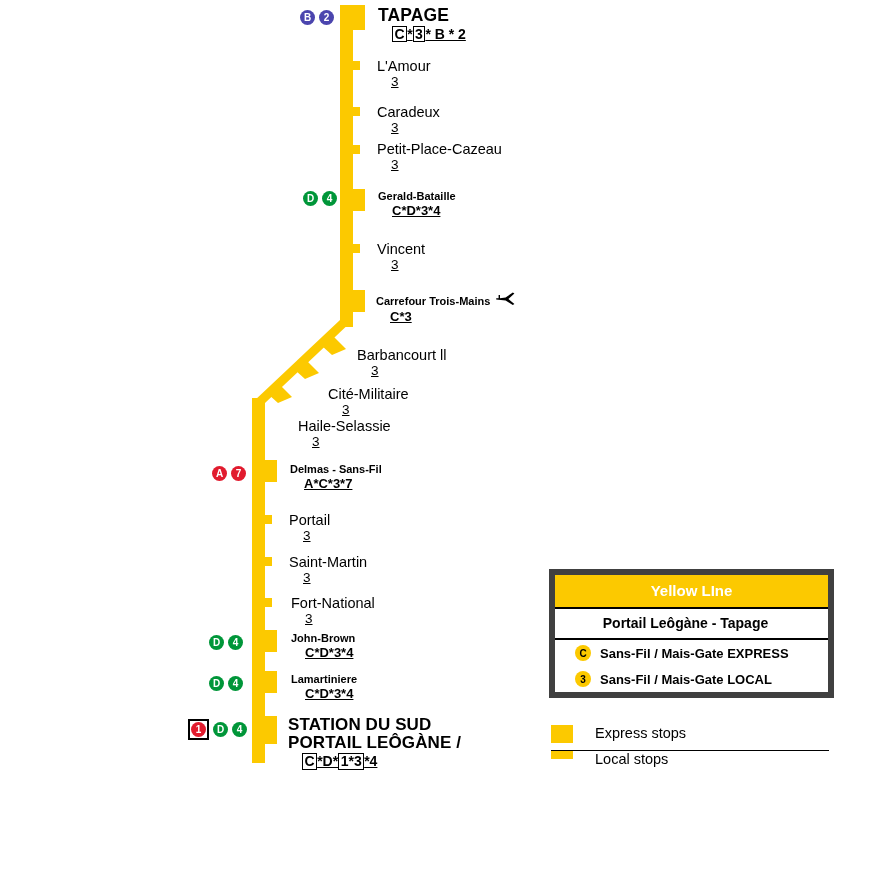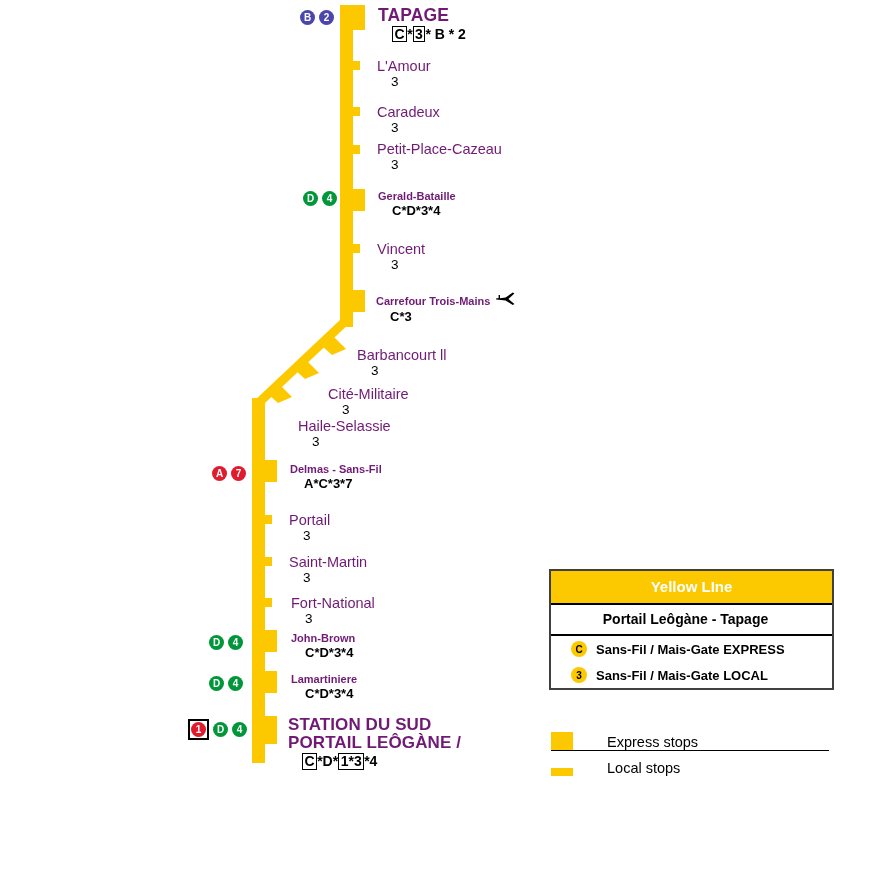--- a/index.html
+++ b/index.html
@@ -30,21 +30,21 @@
     pointer-events: none;
   }
 
   
   .station {
     position: absolute;
     white-space: nowrap;
   }
   .st-name {
     display: block;
-    color: #701a75;
+    color: #000000;
     line-height: 1.06;
   }
   .station.express .st-name {
     font-weight: bold;
     font-size: 11px;
   }
   .station.local .st-name {
     font-weight: normal;
     font-size: 14.5px;
   }
@@ -54,20 +54,21 @@
     letter-spacing: 0.1px;
   }
   .station.terminus.big2 .st-name {
     font-size: 17px;
   }
   .st-services {
     display: block;
     color: #000000;
     line-height: 1.1;
     margin-top: 1px;
+    text-decoration: underline;
   }
   .station.express .st-services {
     font-weight: bold;
     font-size: 13px;
     padding-left: 14px;
   }
   .station.local .st-services {
     font-weight: normal;
     font-size: 13.5px;
     padding-left: 14px;
@@ -118,21 +119,21 @@
     display: inline-flex;
     background: #ffffff;
   }
 
   
   #legend-box {
     position: absolute;
     left: 549px;
     top: 569px;
     width: 285px;
-    border: 2px solid #404040;
+    border: 6px solid #404040;
     background: #ffffff;
     box-sizing: border-box;
   }
   .lg-title {
     background: #FCC900;
     color: #ffffff;
     font-weight: bold;
     font-size: 15px;
     text-align: center;
     padding: 7px 0 8px 0;
@@ -172,23 +173,23 @@
   }
 
   #stop-legend {
     position: absolute;
     left: 551px;
     top: 725px;
     width: 280px;
   }
   .sl-row {
     display: flex;
-    align-items: flex-end;
+    align-items: flex-start;
     height: 25px;
-    gap: 16px;
+    gap: 4px;
   }
   .sl-swatch-wrap {
     width: 40px;
     flex: 0 0 auto;
     display: flex;
     align-items: center;
   }
   .sl-express {
     width: 22px;
     height: 18px;

